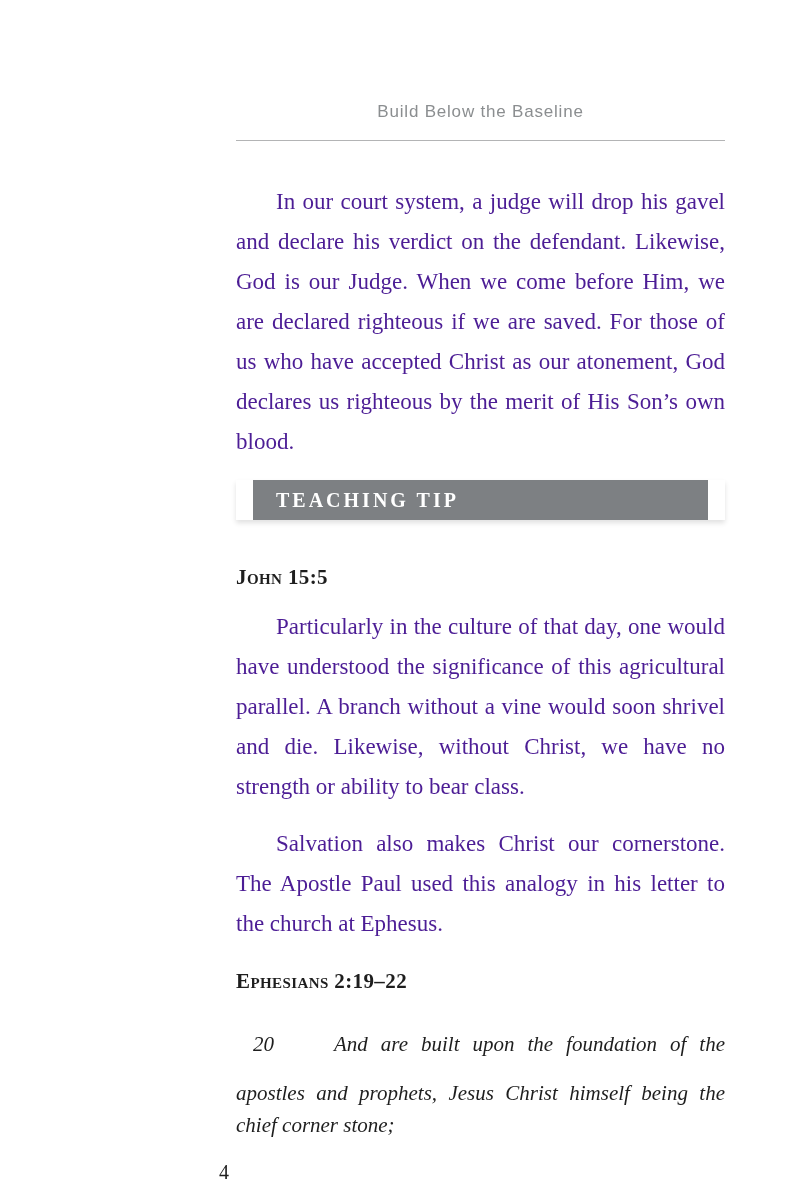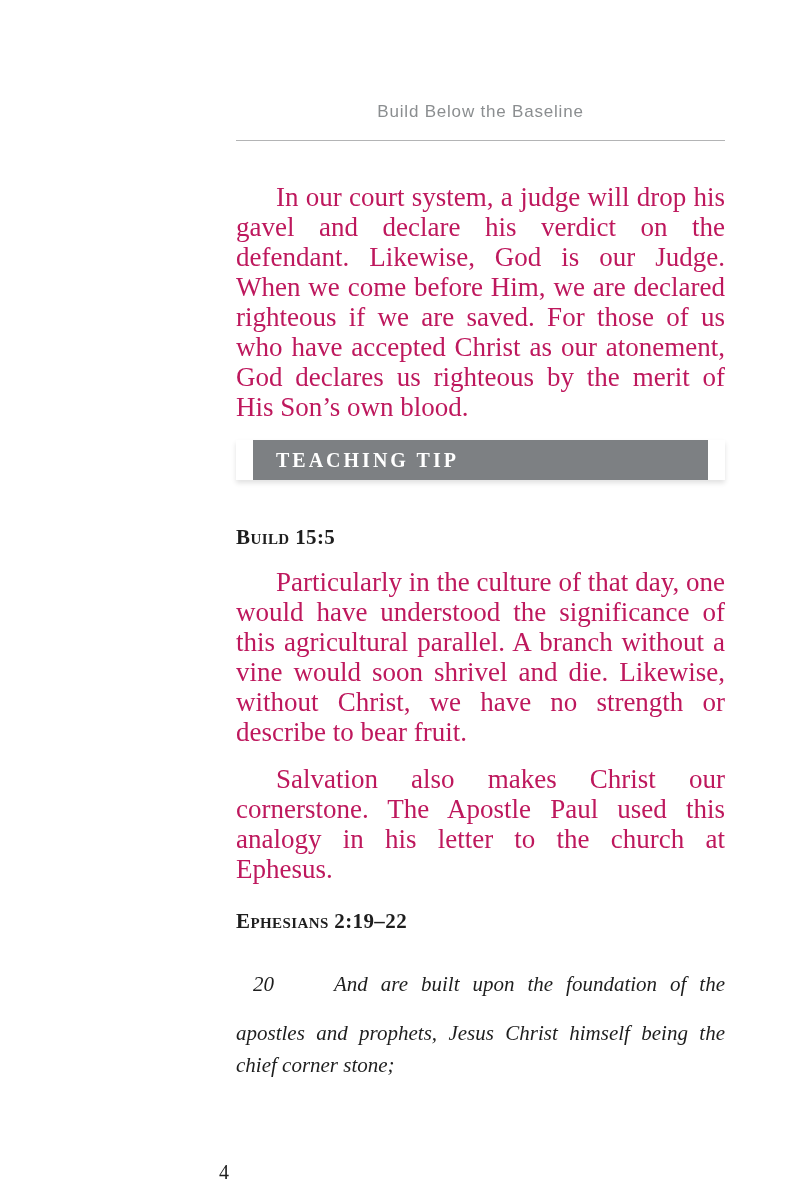--- a/index.html
+++ b/index.html
@@ -30,25 +30,25 @@
     line-height: 22px;
   }
   .header-rule {
     margin-top: 10px;
     border: none;
     border-top: 1px solid #b3b4b5;
     height: 0;
   }
   
   .para {
-    font-size: 27px;
-    line-height: 30px;
+    font-size: 23px;
+    line-height: 40px;
     text-align: justify;
     text-indent: 40px;
-    color: #be185d;
+    color: #4c1d95;
   }
   .para.first { margin-top: 41px; }
   
   .tip-box {
     margin-top: 18px;
     box-shadow: 0 3px 5px rgba(0,0,0,0.12);
   }
   .tip-header {
     background: #7d8083;
     color: #ffffff;
@@ -107,23 +107,23 @@
 
   <div class="running-header">Build Below the Baseline</div>
   <hr class="header-rule">
 
   <p class="para first">In our court system, a judge will drop his gavel and declare his verdict on the defendant. Likewise, God is our Judge. When we come before Him, we are declared righteous if we are saved. For those of us who have accepted Christ as our atonement, God declares us righteous by the merit of His Son’s own blood.</p>
 
   <div class="tip-box">
     <div class="tip-header">TEACHING TIP</div>
   </div>
 
-  <div class="scripture-ref john">Build 15:5</div>
+  <div class="scripture-ref john">John 15:5</div>
 
-  <p class="para after-scripture">Particularly in the culture of that day, one would have understood the significance of this agricultural parallel. A branch without a vine would soon shrivel and die. Likewise, without Christ, we have no strength or describe to bear fruit.</p>
+  <p class="para after-scripture">Particularly in the culture of that day, one would have understood the significance of this agricultural parallel. A branch without a vine would soon shrivel and die. Likewise, without Christ, we have no strength or ability to bear class.</p>
 
   <p class="para">Salvation also makes Christ our cornerstone. The Apostle Paul used this analogy in his letter to the church at Ephesus.</p>
 
   <div class="scripture-ref ephesians">Ephesians 2:19–22</div>
   <div class="verse">
     <span class="verse-num">20</span><span>And are built upon the foundation of the apostles and prophets, Jesus Christ himself being the chief corner stone;</span>
   </div>
 
 </div>
 

